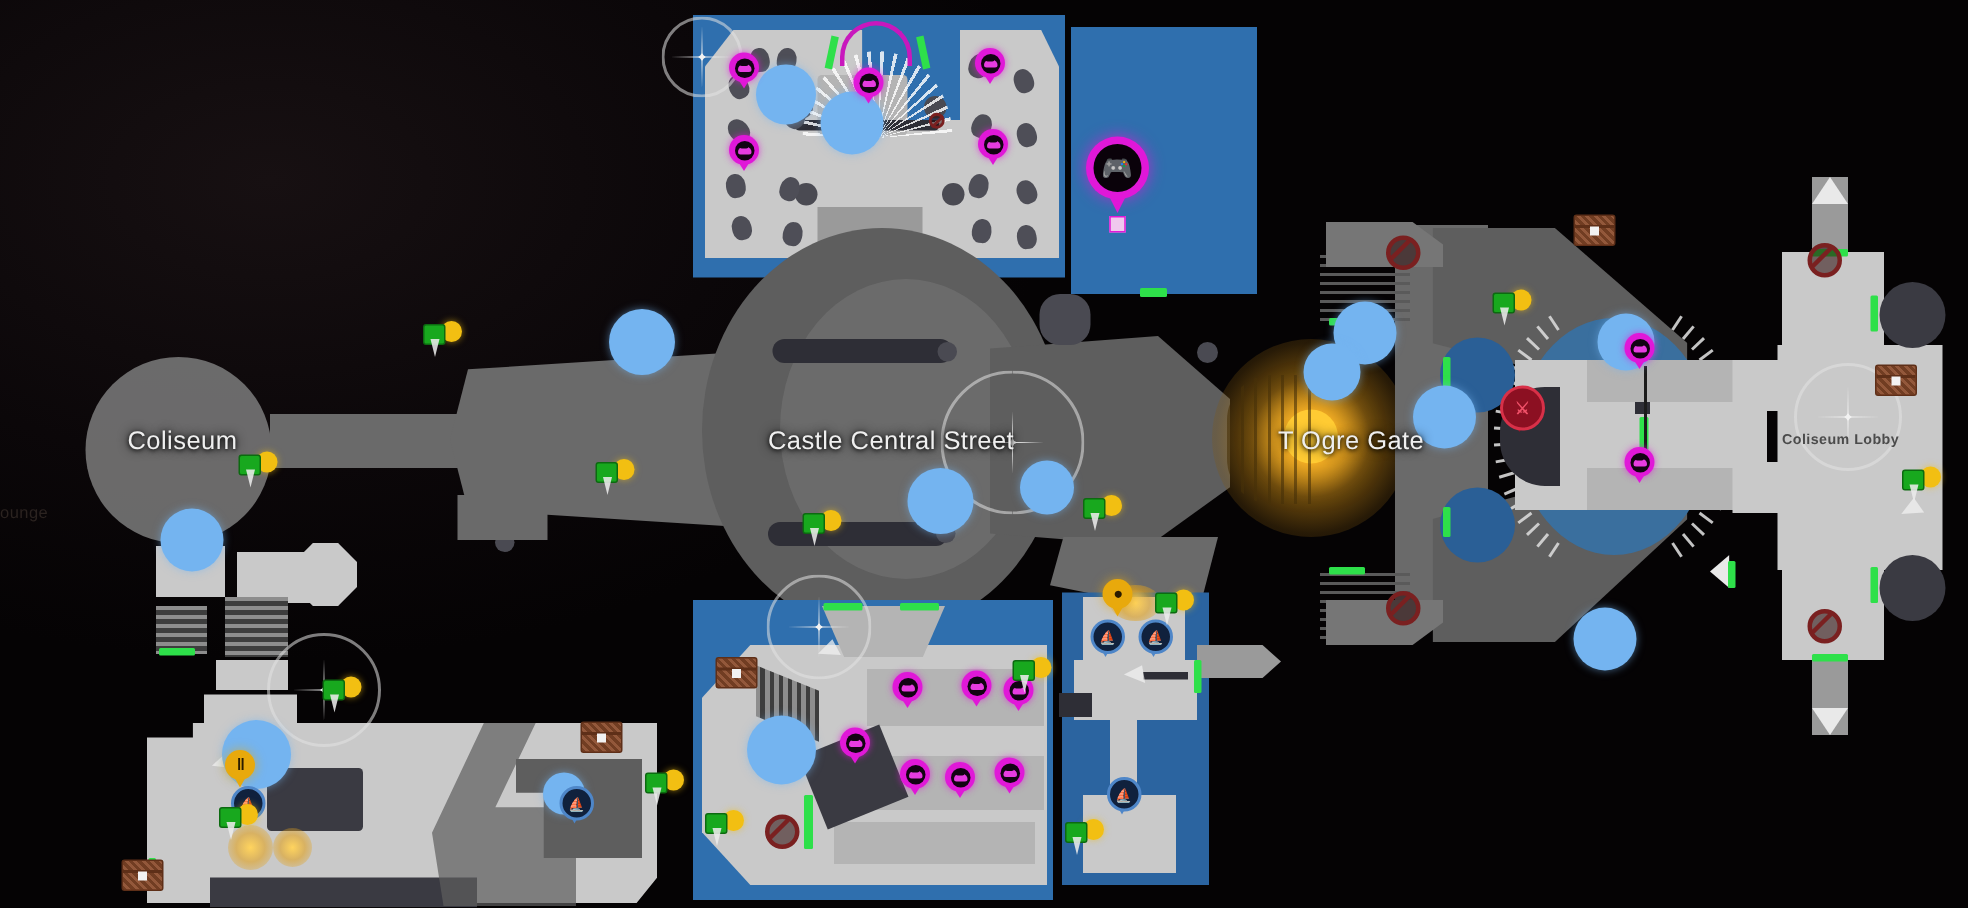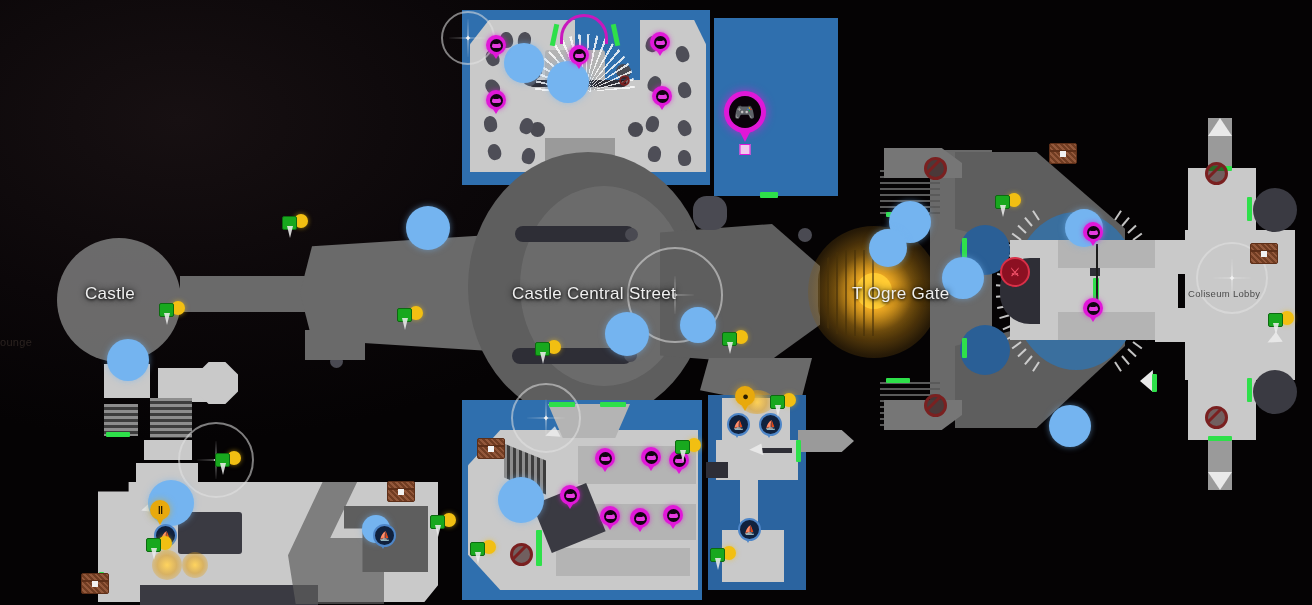--- a/index.html
+++ b/index.html
@@ -46,21 +46,21 @@
   }
   .stairs-v{
     background:repeating-linear-gradient(to right,#8d8d8d 0px,#8d8d8d 3px,#3d3d3d 3px,#3d3d3d 6px);
   }
   
   .label{
     color:#efefef;font-size:17px;letter-spacing:.3px;
     text-shadow:0 1px 3px #000,0 0 7px #000;
     white-space:nowrap;pointer-events:none;
   }
-  .label.sm{font-size:9.5px;color:#4b4b4b;text-shadow:none;}
+  .label.sm{font-size:9.5px;color:#4b4b4b;text-shadow:none;font-weight:bold;}
   .label.faint{color:#2b2320;font-size:11px;text-shadow:none;}
 
   
   .pin{position:absolute;}
   .pin .head{
     width:100%;height:100%;border-radius:50% 50% 50% 50%/55% 55% 45% 45%;
     position:relative;
   }
   .pin .tail{
     position:absolute;left:50%;top:86%;transform:translateX(-50%);
@@ -701,20 +701,20 @@
         <div class="green"></div>
         <div class="tail"></div>
       </div>
       <div class="marker-party" style="left: 146px; top: 535px;">
         <div class="gold"></div>
         <div class="green"></div>
         <div class="tail"></div>
       </div>
     </div>
   <div id="layer-labels">
-      <div class="label" style="position: absolute; left: 85px; top: 284px;">Castle</div>
+      <div class="label" style="position: absolute; left: 85px; top: 284px;">Coliseum</div>
       <div class="label" style="position: absolute; left: 512px; top: 284px;">Castle Central Street</div>
       <div class="label" style="position: absolute; left: 852px; top: 284px;">T  Ogre Gate</div>
       <div class="label sm" style="position: absolute; left: 1188px; top: 288px;">Coliseum Lobby</div>
       <div class="label faint" style="position: absolute; left: 0px; top: 336px;">ounge</div>
     </div>
 
 </div>
 
 </body></html>

